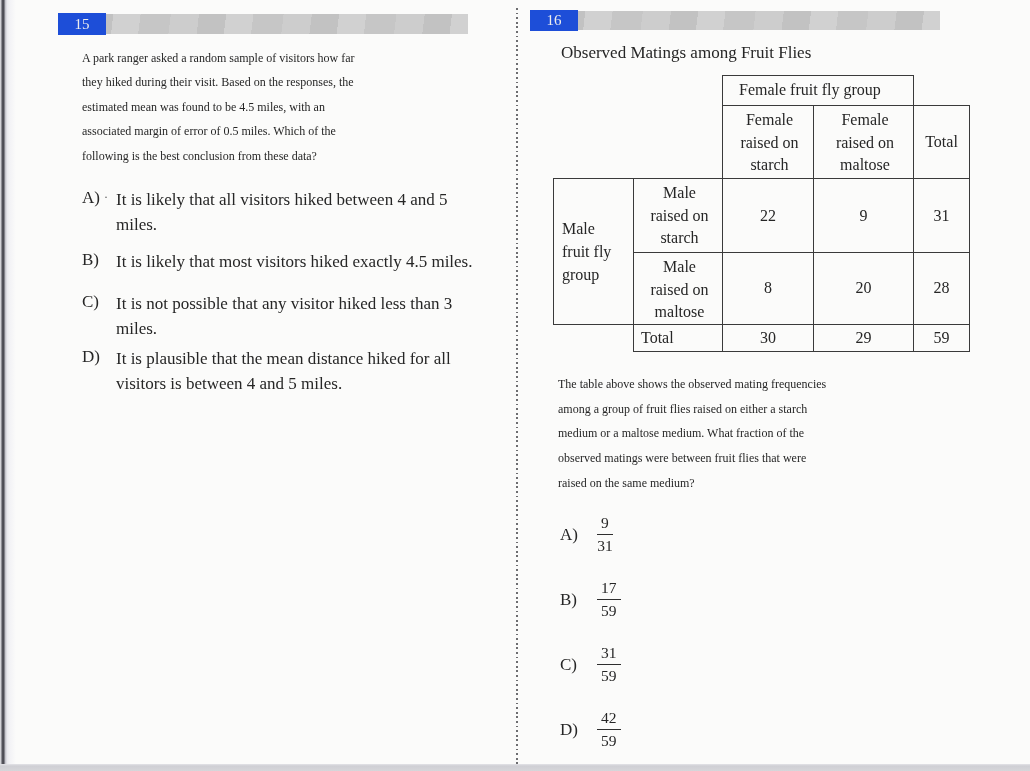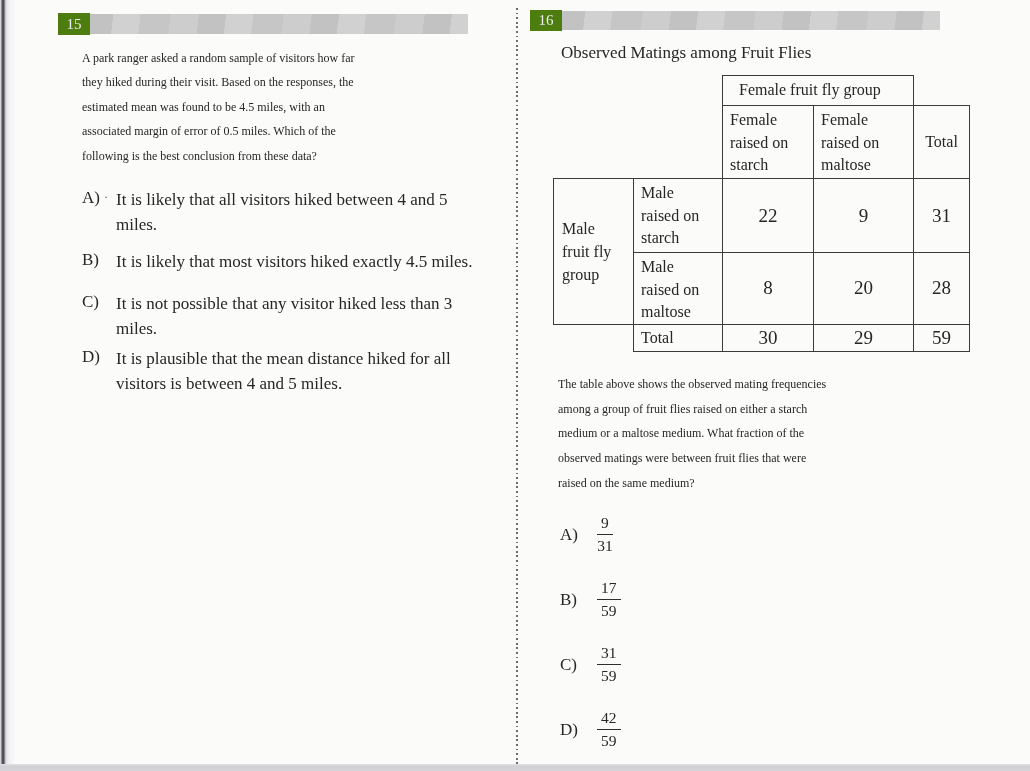--- a/index.html
+++ b/index.html
@@ -22,46 +22,46 @@
   .divider {
     position:absolute; left:516px; top:8px; width:2px; height:757px;
     background-image:repeating-linear-gradient(to bottom,#6d6d70 0px,#6d6d70 1.8px,transparent 1.8px,transparent 4.6px);
   }
   
   .qbar {
     position:absolute; height:20px; width:410px;
     background:repeating-linear-gradient(97deg,#cdcdcd 0 28px,#c2c2c2 28px 55px,#d1d1d1 55px 82px,#c6c6c6 82px 112px);
   }
   .qbadge {
-    position:absolute; width:32px; height:22px;
-    background:#4d7c0f; color:#ededed;
+    position:absolute; width:48px; height:22px;
+    background:#1d4ed8; color:#ededed;
     font-size:15px; line-height:22px; text-align:center;
   }
   
   .stem { position:absolute; font-size:12px; line-height:24.4px; white-space:pre; }
   
   .choice15 { position:absolute; left:82px; width:420px; font-size:17px; }
   .choice15 .clabel { position:absolute; left:0; top:0; }
   .choice15 .cdot { position:absolute; left:22px; top:2px; font-size:12px; color:#555; }
   .choice15 .ctext { position:absolute; left:34px; top:0; white-space:pre; line-height:24.8px; }
   
   .tbl-title { position:absolute; left:561px; top:43px; width:400px; font-size:17px; }
   table.ff {
     position:absolute; left:553px; top:75px;
     border-collapse:collapse; table-layout:fixed;
     font-size:16px; color:#262626;
   }
   .ff td { padding:0; vertical-align:top; }
   .ff td.b { border:1.6px solid #3a3a3a; }
   .ff .grouphdr { line-height:28px; padding-left:16px; white-space:pre; }
-  .ff .lbl { padding:3px 4px 0 7px; line-height:22.5px; white-space:pre; }
+  .ff .lbl { padding:3px 4px 0 7px; line-height:22.5px; white-space:pre;text-align:center; }
   .ff .ctr { text-align:center; vertical-align:middle; }
   .ff .rowgroup { vertical-align:middle; padding-left:8px; line-height:23px; white-space:pre; }
   .ff .tot { line-height:25px; padding-left:7px; }
-  .ff .val { font-size:19px;margin-top:8px; }
+  .ff .val { font-size:16px;margin-top:8px; }
   
   .choice16 { position:absolute; left:560px; font-size:17px; }
   .choice16 .flabel { position:absolute; left:0; top:11px; }
   .choice16 .fraction { position:absolute; left:37px; top:0; display:inline-block; font-size:15.5px; }
   .choice16 .num { display:block; text-align:center; line-height:18px; padding:0 4px 2px; border-bottom:1.6px solid #2e2e2e; }
   .choice16 .den { display:block; text-align:center; line-height:18px; padding-top:2px; }
 </style>
 </head>
 <body>
 

